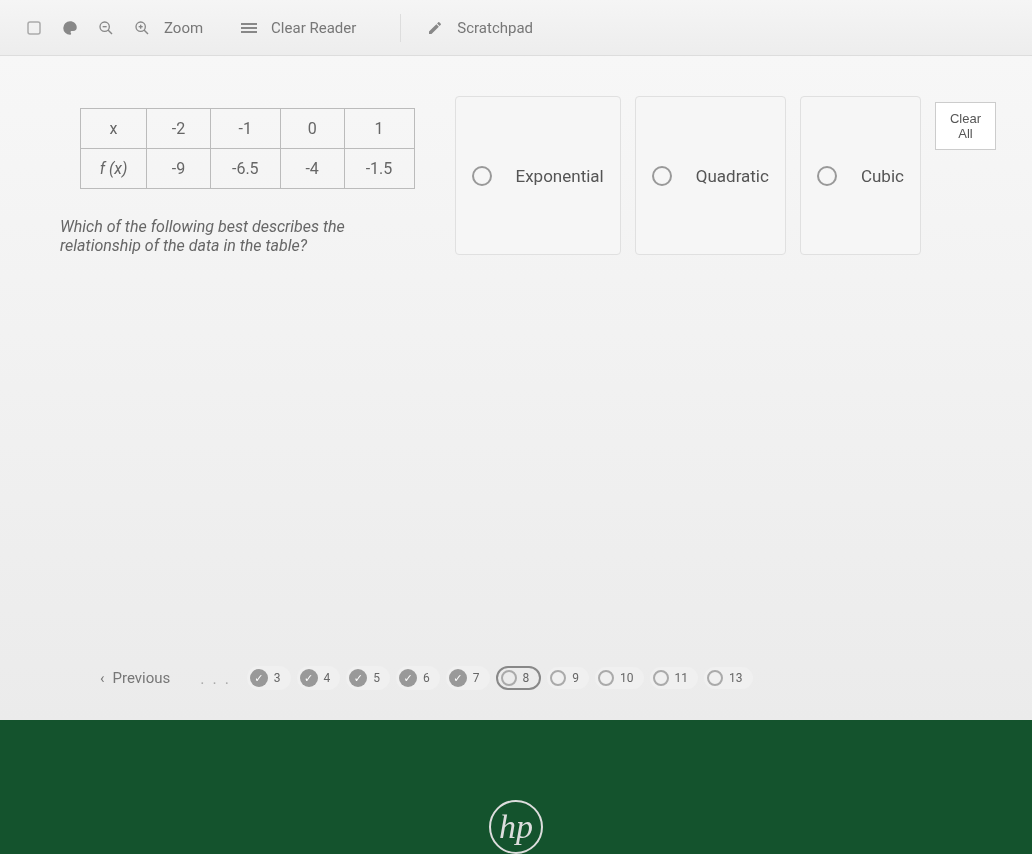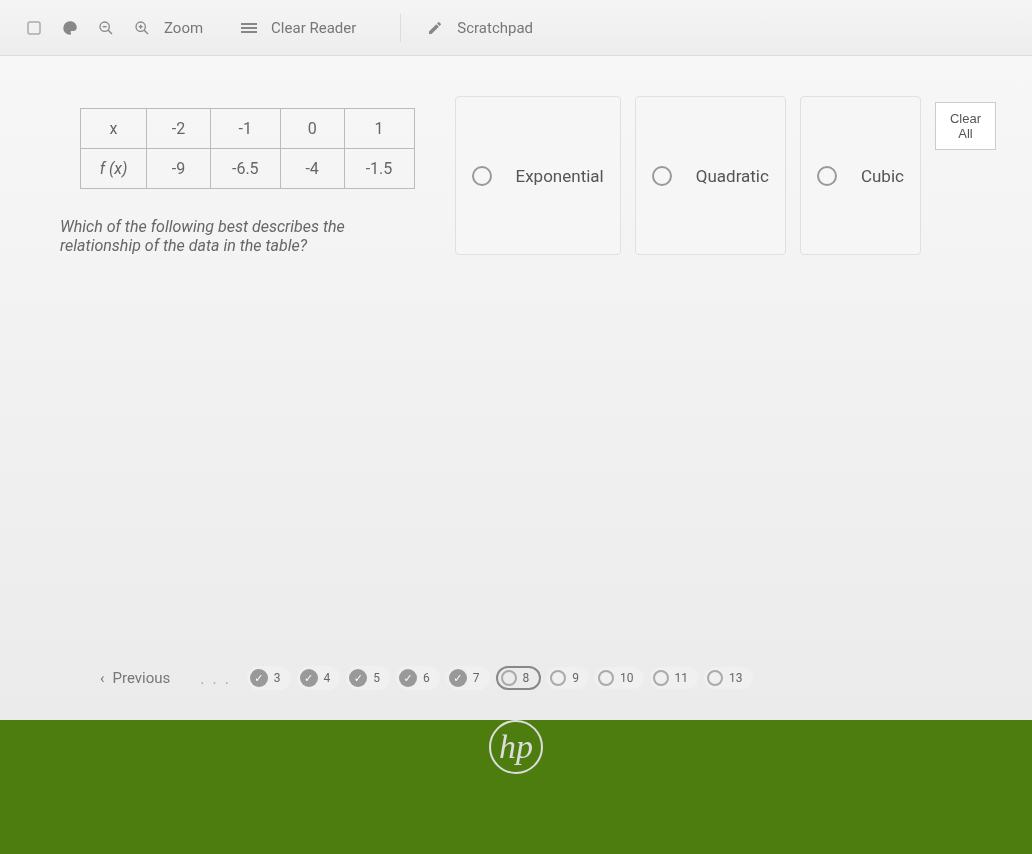--- a/index.html
+++ b/index.html
@@ -169,24 +169,24 @@
       color: #fff;
       font-size: 11px;
     }
     .nav-empty {
       width: 16px;
       height: 16px;
       border-radius: 50%;
       border: 2px solid #aaa;
     }
     .bezel {
-      background: #4d7c0f;
+      background: #14532d;
       height: 134px;
       display: flex;
-      align-items: flex-start;
+      align-items: flex-end;
       justify-content: center;
     }
     .hp-logo {
       font-family: Georgia, serif;
       font-style: italic;
       font-size: 34px;
       color: #ddd;
       border: 2px solid #ddd;
       border-radius: 50%;
       width: 54px;

